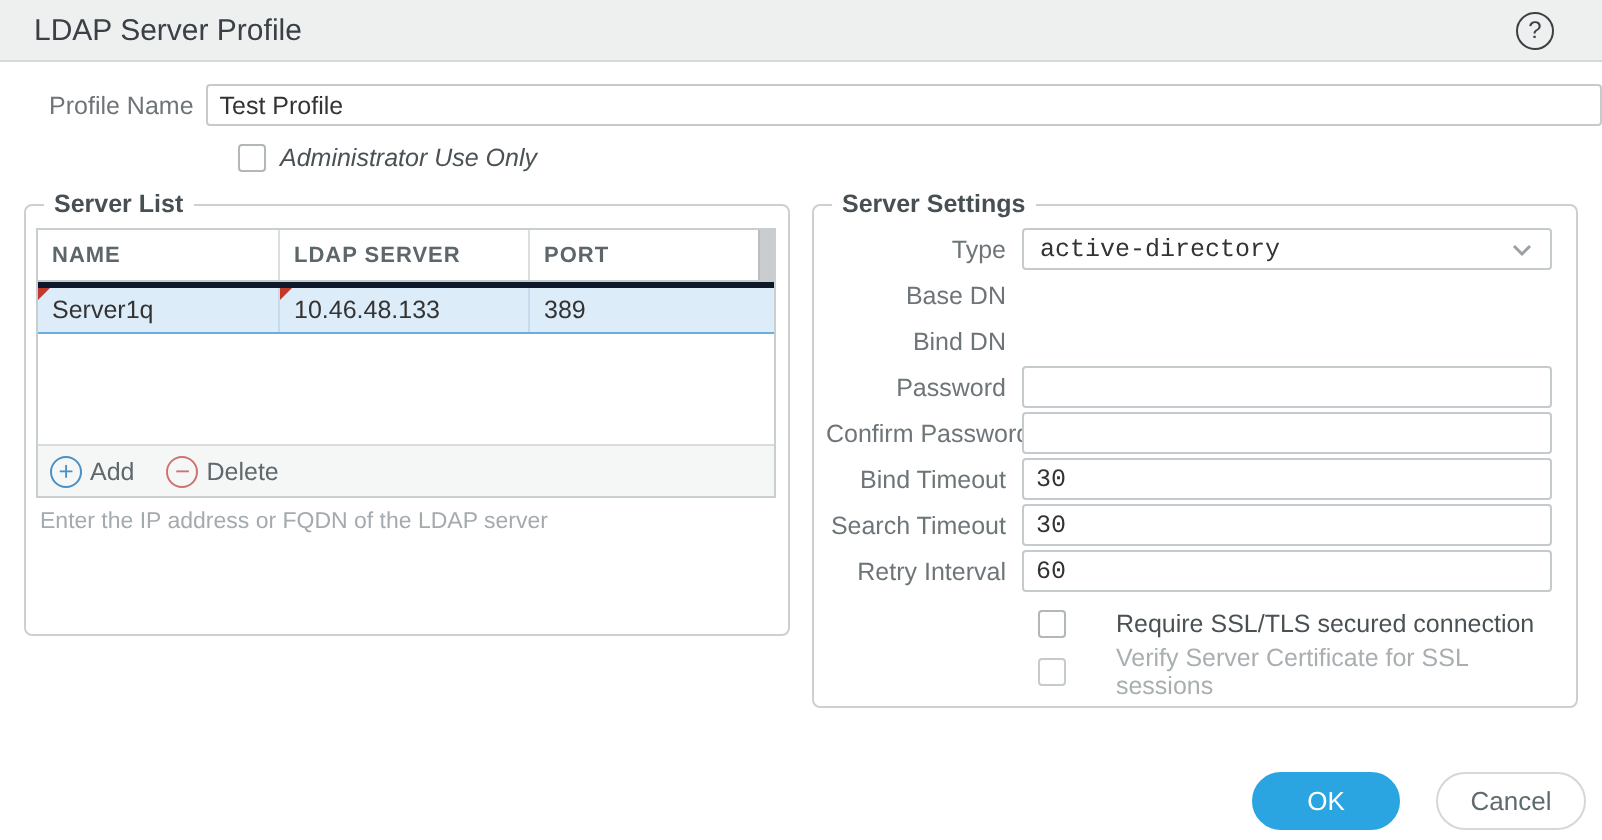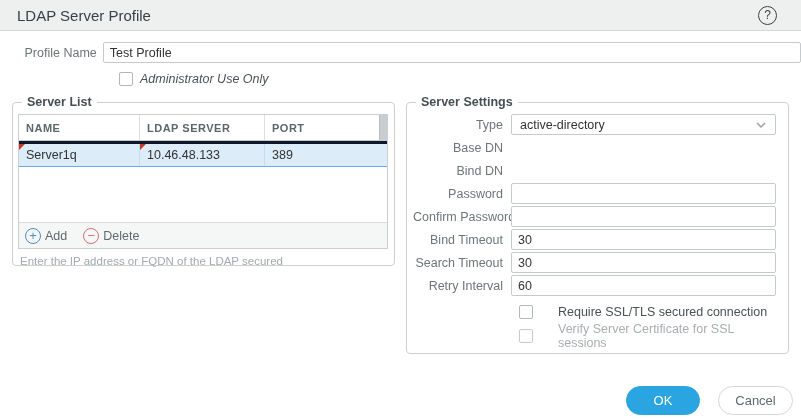--- a/index.html
+++ b/index.html
@@ -35,21 +35,21 @@
   .profile-row .field-label{width:113px;text-align:right;padding-right:6px;}
   .profile-row .inp-wrap{width:772px;}
   .admin-row{display:flex;align-items:center;margin:9px 0 0 119px;font-style:italic;}
   .admin-row .cb-label{margin-left:7px;color:#4a5154;}
 
   
   .panels{display:flex;margin:16px 12px 0 12px;gap:11px;}
   .group{position:relative;border:1px solid #ccd0d2;border-radius:4px;width:385px;}
   .group-legend{position:absolute;top:-8px;left:9px;background:#fff;padding:0 5px;
     font-weight:bold;color:#474f52;}
-  .group-left{height:164px;padding:11px 6px 16px 5px;}
+  .group-left{height:216px;padding:11px 6px 16px 5px;}
   .group-right{height:252px;padding:11px 12px 0 6px;}
 
   
   .srv-table{border:1px solid #c9ced0;background:#fff;}
   .tbl-header{display:grid;grid-template-columns:121px 125px 1fr 8px;height:26px;
     border-bottom:1px solid #c6cacc;background:#fff;}
   .th{display:flex;align-items:center;padding:0 7px;font-size:11px;letter-spacing:.5px;
     color:#5c666b;border-right:1px solid #dadedf;cursor:pointer;font-weight:bold;}
   .th:nth-child(3){border-right:none;}
   .scroll-stub{background:#c9cdcf;border-left:1px solid #b9bec0;}
@@ -68,21 +68,21 @@
     font-family:inherit;font-size:12.5px;padding:0;}
   .icon-circle{width:16px;height:16px;border-radius:50%;display:flex;align-items:center;
     justify-content:center;font-size:13px;line-height:1;}
   .icon-add{border:1.5px solid #4a90c4;color:#4a90c4;}
   .icon-del{border:1.5px solid var(--delete-red);color:var(--delete-red);}
   .list-hint{margin:6px 2px 0 2px;color:#a4aaad;font-size:11.5px;}
 
   
   .set-row{display:flex;align-items:center;height:21px;margin-bottom:2px;}
   .set-row .field-label{width:98px;text-align:right;padding-right:8px;flex:0 0 98px;white-space:nowrap;}
-  .set-field{flex:1;position:relative;height:21px;}
+  .set-field{flex:1;position:relative;height:21px;font-family:Liberation Mono, monospace;}
   .select-box{height:21px;border:1px solid #c5cacc;border-radius:2px;background:#fff;
     display:flex;align-items:center;justify-content:space-between;padding:0 8px;cursor:pointer;}
   .select-box .sel-value{color:#333;}
   .chevron{width:12px;height:12px;stroke:#9aa1a4;fill:none;stroke-width:1.5;}
   .redacted{height:20px;background:var(--redaction);width:100%;cursor:text;}
   .cb-row{display:flex;align-items:center;margin:8px 0 0 106px;height:16px;}
   .cb-row .cb-label{margin-left:25px;color:#4a5154;}
   .cb-row.disabled .cb-label{color:#a9aeb1;}
   .cb-row.disabled .checkbox{border-color:#c5cacc;cursor:default;}
 
@@ -145,21 +145,21 @@
             <span class="icon-circle icon-add">+</span>
             <span>Add</span>
           </button>
           <button class="tool-btn">
             <span class="icon-circle icon-del">−</span>
             <span>Delete</span>
           </button>
         </div>
       </div>
 
-      <div class="list-hint">Enter the IP address or FQDN of the LDAP secured</div>
+      <div class="list-hint">Enter the IP address or FQDN of the LDAP server</div>
     </div>
 
     <div class="group group-right">
       <span class="group-legend">Server Settings</span>
 
       <div class="set-row">
         <span class="field-label">Type</span>
         <span class="set-field">
           <span class="select-box">
             <span class="sel-value">active-directory</span>

